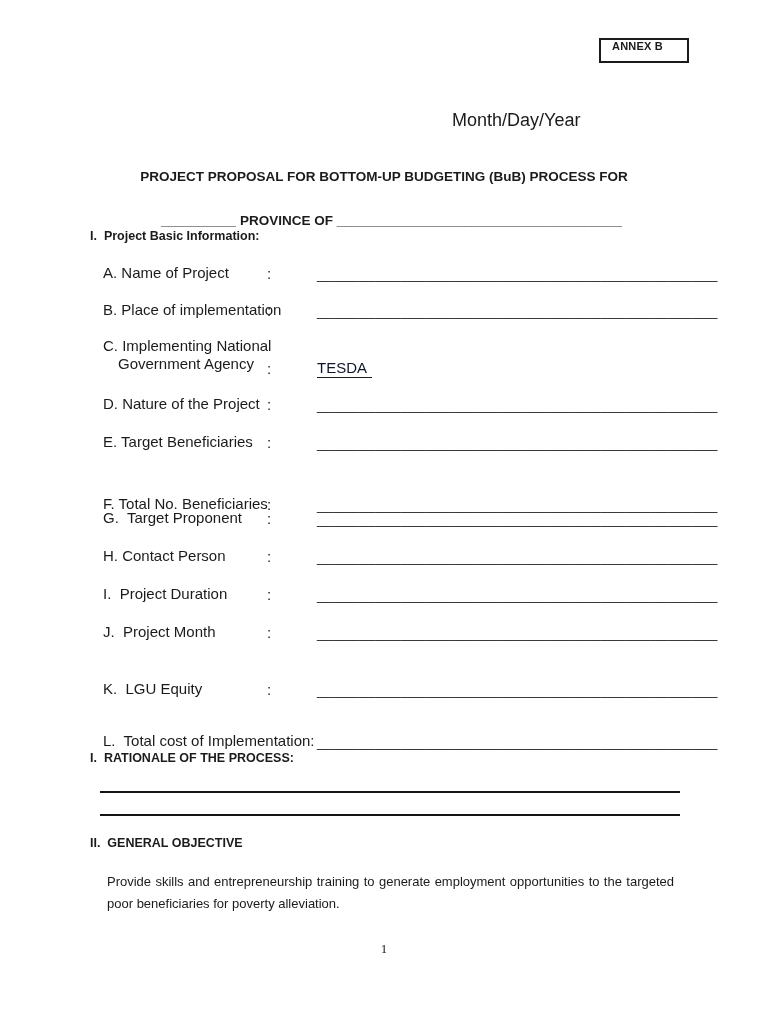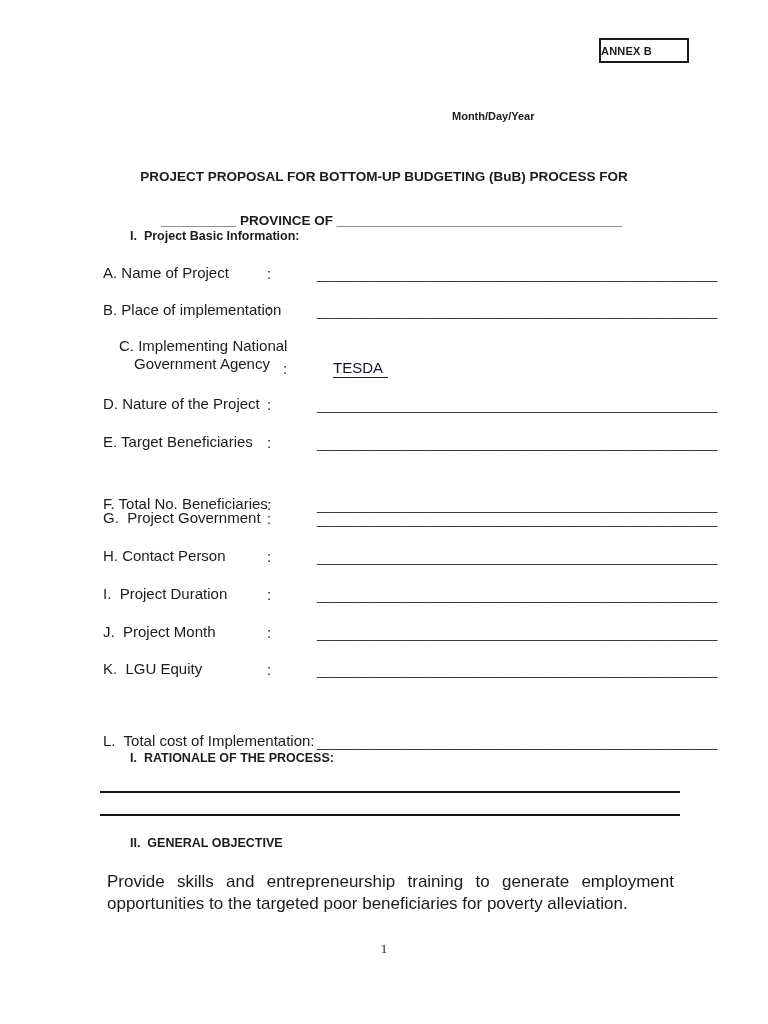--- a/index.html
+++ b/index.html
@@ -12,72 +12,72 @@
     font-family: "Liberation Sans", sans-serif;
     color: #1b1b1b;
     overflow: hidden;
   }
   .annex-box {
     position: absolute;
     top: 38px; left: 599px;
     width: 90px; height: 25px;
     border: 2px solid #1b1b1b;
     box-sizing: border-box;
-    display: flex; align-items: center;
+    display: flex; align-items: flex-start;
+    padding-left: 11px;
     font-size: 11px; font-weight: bold;
     letter-spacing: 0.2px;
   }
   .date-label {
     position: absolute;
     top: 110px; left: 452px;
-    font-size: 11px; font-weight: bold;
+    font-size: 18px; font-weight: normal;
   }
   .doc-title {
     position: absolute;
     top: 166px; left: 90px; width: 588px;
     text-align: center;
     font-size: 13.5px; font-weight: bold;
     line-height: 22px;
     white-space: pre-wrap;
   }
   .section-heading {
     position: absolute;
     left: 90px;
     font-size: 12.5px; font-weight: bold;
     white-space: pre;
-    margin-left: 40px;
   }
   .items { position: absolute; top: 0; left: 0; width: 768px; height: 0; }
   .item-row {
     position: absolute;
     left: 103px; width: 580px; height: 20px;
     font-size: 15px;
   }
   .item-row .lbl { position: absolute; left: 0; top: 0; white-space: pre; line-height: 16px; }
   .item-row .lbl .lbl2 { display: block; padding-left: 15px; line-height: 19px; }
   .item-row .colon { position: absolute; left: 164px; top: 0; }
   .item-row .val { position: absolute; left: 214px; top: 0; white-space: pre; color: #2e2e2e; text-align: right; }
-  .item-row.row-c { height: 44px; margin-left: 16px; }
+  .item-row.row-c { height: 44px; }
   .item-row.row-c .colon { top: 22px; }
   .item-row.row-c .val { top: 21px; }
   .item-row.row-c .val .filled {
     display: inline-block;
     border-bottom: 1.5px solid #1b1b1b;
     padding: 0 5px 1px 0;
     color: #0f172a;
   }
   .rule {
     position: absolute;
     left: 100px; width: 580px; height: 0;
     border-top: 2px solid #141414;
   }
   .objective-body {
     position: absolute;
     top: 871px; left: 107px; width: 567px;
-    font-size: 17px;
+    font-size: 13px;
     line-height: 21.5px;
     text-align: justify;
   }
   .page-number {
     position: absolute;
     top: 941px; left: 0; width: 768px;
     text-align: center;
     font-family: "Liberation Serif", serif;
     font-size: 13px;
   }
@@ -131,21 +131,21 @@
       <span class="val">________________________________________________</span>
     </div>
 
     <div class="item-row" style="top:496px">
       <span class="lbl">F. Total No. Beneficiaries</span>
       <span class="colon">:</span>
       <span class="val">________________________________________________</span>
     </div>
 
     <div class="item-row" style="top:510px">
-      <span class="lbl">G.  Project Government</span>
+      <span class="lbl">G.  Target Proponent</span>
       <span class="colon">:</span>
       <span class="val">________________________________________________</span>
     </div>
 
     <div class="item-row" style="top:548px">
       <span class="lbl">H. Contact Person</span>
       <span class="colon">:</span>
       <span class="val">________________________________________________</span>
     </div>
 
@@ -154,21 +154,21 @@
       <span class="colon">:</span>
       <span class="val">________________________________________________</span>
     </div>
 
     <div class="item-row" style="top:624px">
       <span class="lbl">J.  Project Month</span>
       <span class="colon">:</span>
       <span class="val">________________________________________________</span>
     </div>
 
-    <div class="item-row" style="top:661px">
+    <div class="item-row" style="top:681px">
       <span class="lbl">K.  LGU Equity</span>
       <span class="colon">:</span>
       <span class="val">________________________________________________</span>
     </div>
 
     <div class="item-row" style="top:733px">
       <span class="lbl">L.  Total cost of Implementation:</span>
       <span class="val">________________________________________________</span>
     </div>
 

